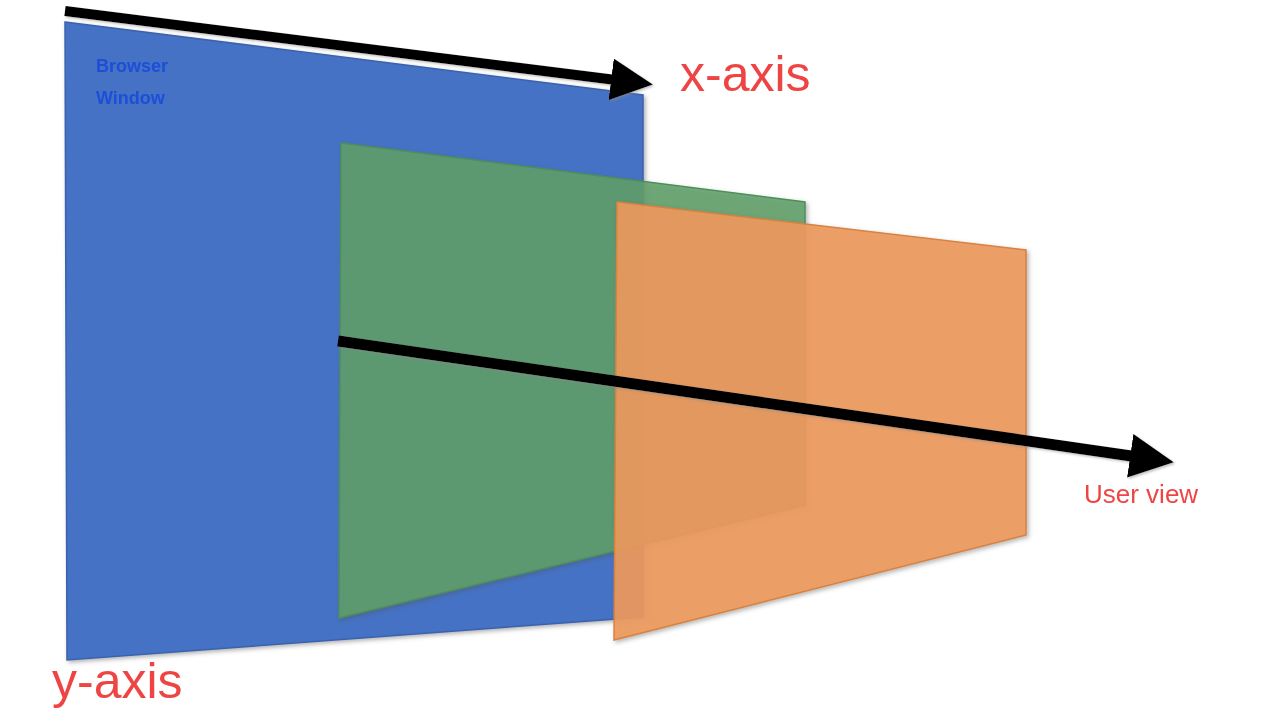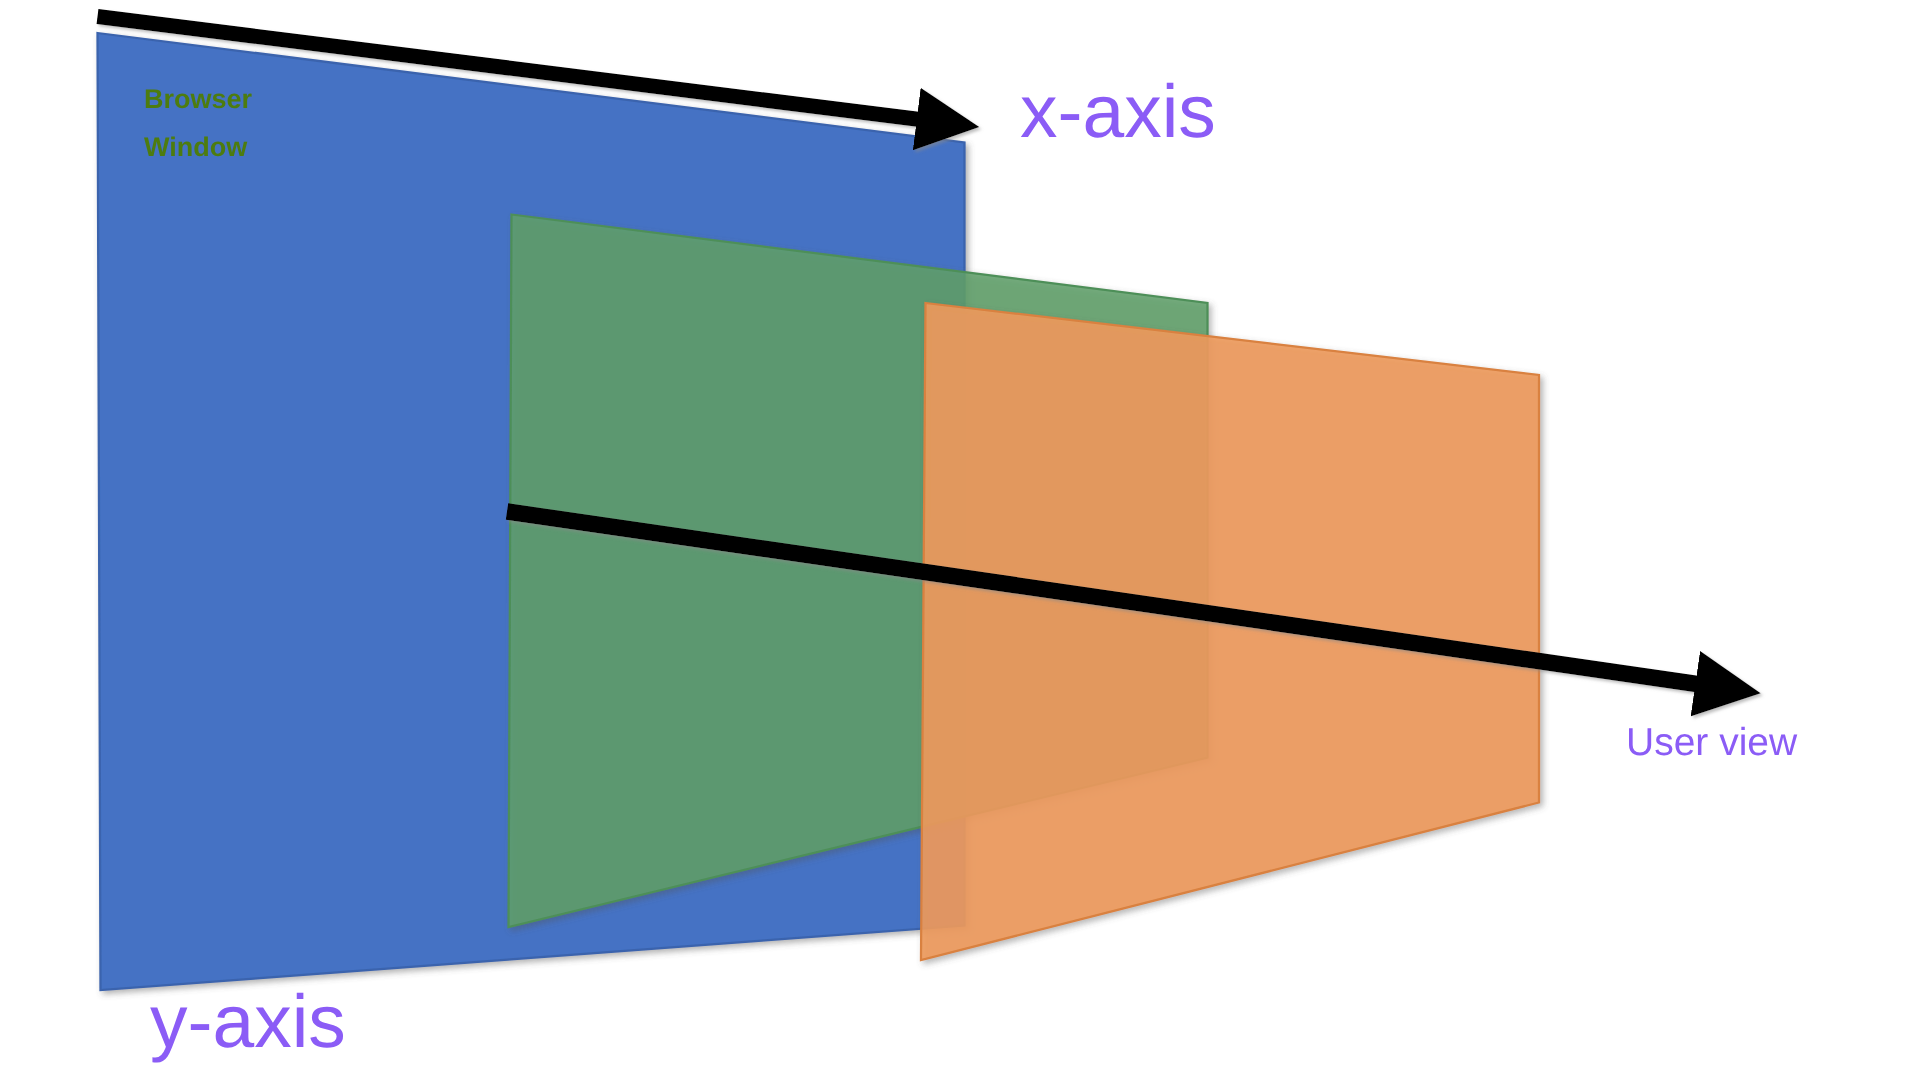--- a/index.html
+++ b/index.html
@@ -23,51 +23,50 @@
   #diagram-svg {
     position: absolute;
     left: 0;
     top: 0;
     width: 1280px;
     height: 720px;
   }
   .label {
     position: absolute;
     white-space: pre;
-    color: #8b5cf6;
+    color: #ef4444;
     font-family: "Liberation Sans", sans-serif;
     line-height: 1.05;
   }
   #label-x-axis {
     left: 680px;
     top: 48px;
     font-size: 50px;
   }
   #label-y-axis {
     left: 52px;
     top: 655px;
     font-size: 50px;
-    margin-left: 48px;
   }
   #label-z-index {
     left: 996px;
     top: 368px;
     font-size: 48px;
   }
   #label-user-view {
     left: 1084px;
     top: 481px;
     font-size: 26px;
   }
   #label-browser-window {
     left: 96px;
     top: 51px;
     font-size: 18px;
     font-weight: bold;
-    color: #4d7c0f;
+    color: #1d4ed8;
     line-height: 1.75;
   }
 </style>
 </head>
 <body>
 
 <div id="stage">
 
   <svg id="diagram-svg" viewBox="0 0 1280 720">
     <defs>

